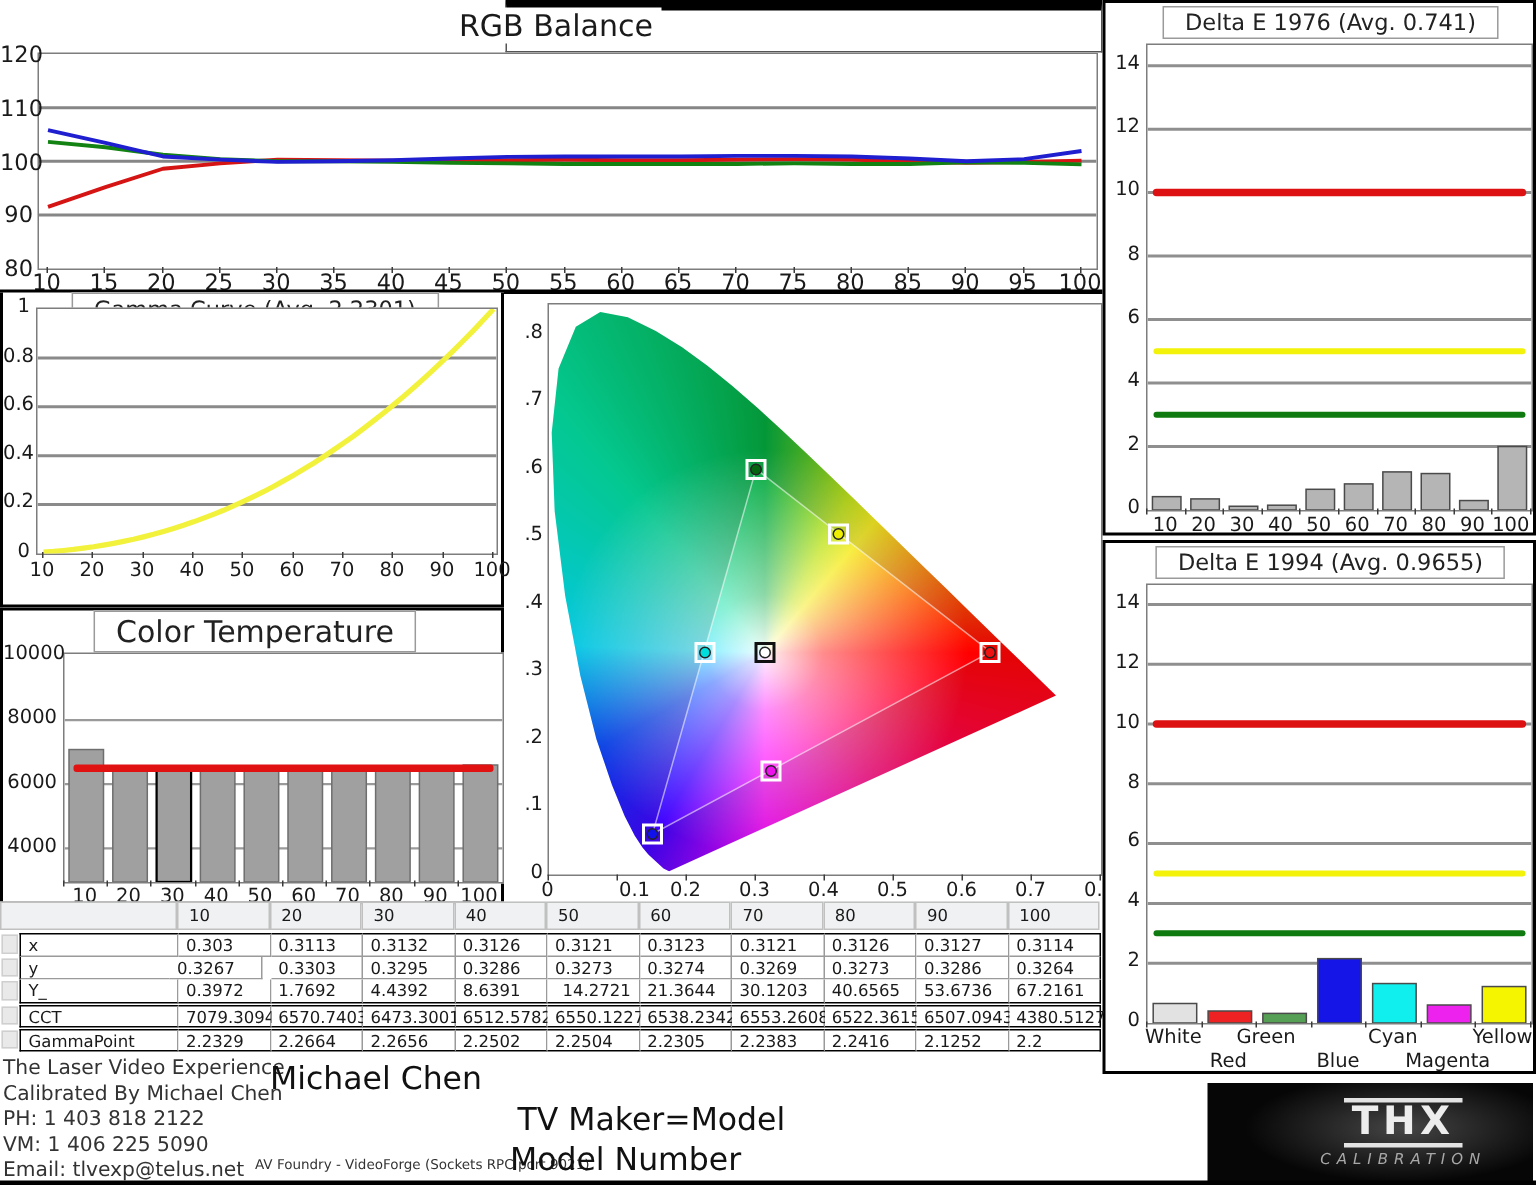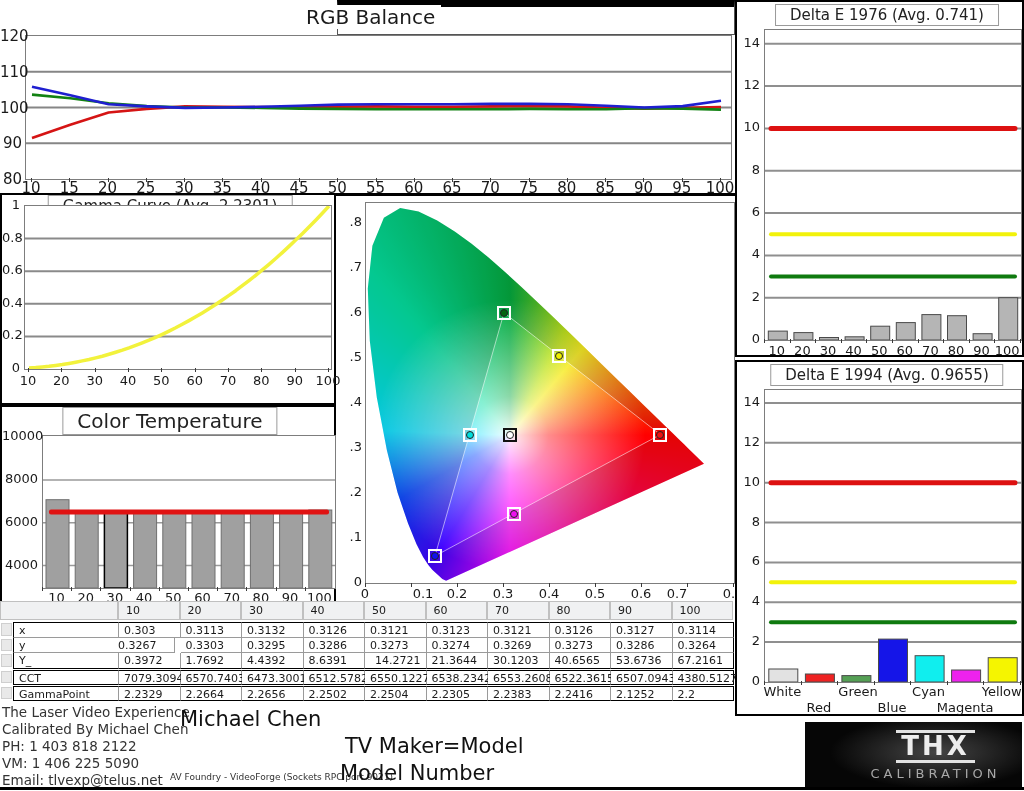--- a/index.html
+++ b/index.html
@@ -48,21 +48,21 @@
   #footer{position:absolute;left:0;top:701px;width:852px;height:90px;}
   .contact-line{position:absolute;left:2px;font-size:13.5px;color:#333;white-space:nowrap;}
   .big-text{position:absolute;font-size:21px;color:#111;white-space:nowrap;}
   #generator-line{position:absolute;left:170px;top:71px;font-size:9px;color:#333;white-space:nowrap;}
   #thx-box{position:absolute;left:805px;top:21px;width:217px;height:67px;
       background:radial-gradient(ellipse 140px 48px at 60% 45%,#454545,#060606 75%);
       display:flex;flex-direction:column;align-items:center;justify-content:center;}
   #thx-inner{transform:translateX(22px);text-align:center;}
   #thx-mark{display:inline-block;border-top:3px solid #e3e3e3;border-bottom:3px solid #e3e3e3;padding:0 5px;}
   #thx-brand{font-size:26px;font-weight:bold;letter-spacing:3px;color:#ededed;line-height:1.05;}
-  #thx-caption{font-size:13px;letter-spacing:4px;color:#a8a8a8;margin-top:3px;}
+  #thx-caption{font-size:10px;letter-spacing:4px;color:#a8a8a8;margin-top:3px;font-style:italic;}
 </style>
 </head>
 <body>
 
 <div id="watermark">Pre Calibration Report</div>
 
 <div class="panel" id="rgb-panel" style="left:0;top:0;width:735px;height:195px;">
   <div id="rgb-title-box"></div>
   <div id="rgb-title">RGB Balance</div>
   <div class="plot" id="rgb-plot" style="left:25px;top:35px;width:705px;height:143px;">
@@ -200,21 +200,21 @@
     <div class="axlab" style="position: absolute; left: 117px; top: 390px;">0.2</div>
     <div class="tick" style="position: absolute; left: 117px; top: 387px; width: 1px; height: 4px;"></div>
     <div class="axlab" style="position: absolute; left: 163px; top: 390px;">0.3</div>
     <div class="tick" style="position: absolute; left: 163px; top: 387px; width: 1px; height: 4px;"></div>
     <div class="axlab" style="position: absolute; left: 209px; top: 390px;">0.4</div>
     <div class="tick" style="position: absolute; left: 209px; top: 387px; width: 1px; height: 4px;"></div>
     <div class="axlab" style="position: absolute; left: 255px; top: 390px;">0.5</div>
     <div class="tick" style="position: absolute; left: 255px; top: 387px; width: 1px; height: 4px;"></div>
     <div class="axlab" style="position: absolute; left: 301px; top: 390px;">0.6</div>
     <div class="tick" style="position: absolute; left: 301px; top: 387px; width: 1px; height: 4px;"></div>
-    <div class="axlab" style="position: absolute; left: 337px; top: 390px;">0.7</div>
+    <div class="axlab" style="position: absolute; left: 347px; top: 390px;">0.7</div>
     <div class="tick" style="position: absolute; left: 347px; top: 387px; width: 1px; height: 4px;"></div>
     <div class="axlab" style="position: absolute; left: 393px; top: 390px;">0.8</div>
     <div class="tick" style="position: absolute; left: 393px; top: 387px; width: 1px; height: 4px;"></div>
     <div class="ylab" style="position: absolute; left: 2px; top: 18.2367px; width: 20px;">.8</div>
     <div class="ylab" style="position: absolute; left: 2px; top: 63.2071px; width: 20px;">.7</div>
     <div class="ylab" style="position: absolute; left: 2px; top: 108.178px; width: 20px;">.6</div>
     <div class="ylab" style="position: absolute; left: 2px; top: 153.148px; width: 20px;">.5</div>
     <div class="ylab" style="position: absolute; left: 2px; top: 198.118px; width: 20px;">.4</div>
     <div class="ylab" style="position: absolute; left: 2px; top: 243.089px; width: 20px;">.3</div>
     <div class="ylab" style="position: absolute; left: 2px; top: 288.059px; width: 20px;">.2</div>
@@ -351,21 +351,21 @@
 <div class="ylab" style="position: absolute; left: 3px; top: 311px; width: 20px;">0</div>
     <div class="ylab" style="position: absolute; left: 3px; top: 271.137px; width: 20px;">2</div>
     <div class="ylab" style="position: absolute; left: 3px; top: 231.273px; width: 20px;">4</div>
     <div class="ylab" style="position: absolute; left: 3px; top: 191.41px; width: 20px;">6</div>
     <div class="ylab" style="position: absolute; left: 3px; top: 151.546px; width: 20px;">8</div>
     <div class="ylab" style="position: absolute; left: 3px; top: 111.683px; width: 20px;">10</div>
     <div class="ylab" style="position: absolute; left: 3px; top: 71.8191px; width: 20px;">12</div>
     <div class="ylab" style="position: absolute; left: 3px; top: 31.9556px; width: 20px;">14</div>
     <div class="axlab" style="position: absolute; left: 45.2857px; top: 322px;">White</div>
     <div class="axlab" style="position: absolute; left: 81.8571px; top: 338px;">Red</div>
-    <div class="axlab" style="position: absolute; left: 121px; top: 322px; text-align: right;">Green</div>
+    <div class="axlab" style="position: absolute; left: 107px; top: 322px; text-align: right;">Green</div>
     <div class="axlab" style="position: absolute; left: 155px; top: 338px;">Blue</div>
     <div class="axlab" style="position: absolute; left: 191.571px; top: 322px;">Cyan</div>
     <div class="axlab" style="position: absolute; left: 228.143px; top: 338px;">Magenta</div>
     <div class="axlab" style="position: absolute; left: 264.714px; top: 322px;">Yellow</div>
     <div class="tick" style="position: absolute; left: 27px; top: 319px; width: 1px; height: 4px;"></div>
     <div class="tick" style="position: absolute; left: 63.5714px; top: 319px; width: 1px; height: 4px;"></div>
     <div class="tick" style="position: absolute; left: 100.143px; top: 319px; width: 1px; height: 4px;"></div>
     <div class="tick" style="position: absolute; left: 136.714px; top: 319px; width: 1px; height: 4px;"></div>
     <div class="tick" style="position: absolute; left: 173.286px; top: 319px; width: 1px; height: 4px;"></div>
     <div class="tick" style="position: absolute; left: 209.857px; top: 319px; width: 1px; height: 4px;"></div>

